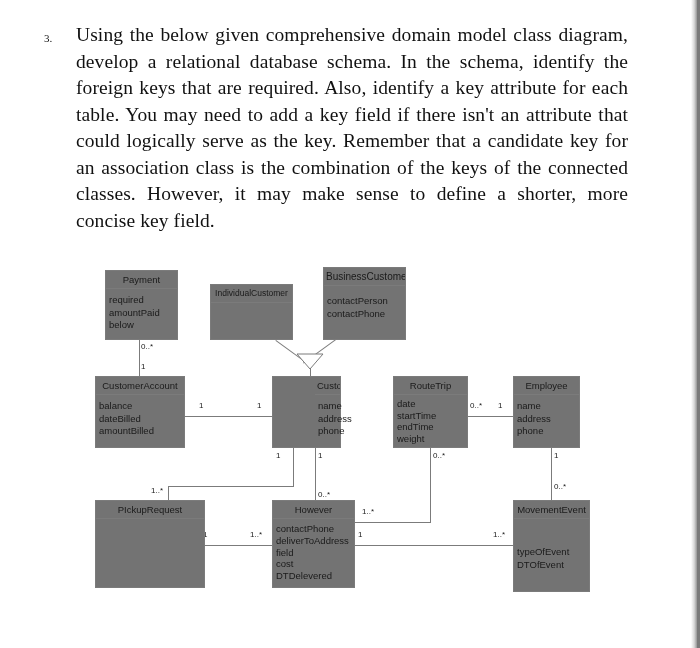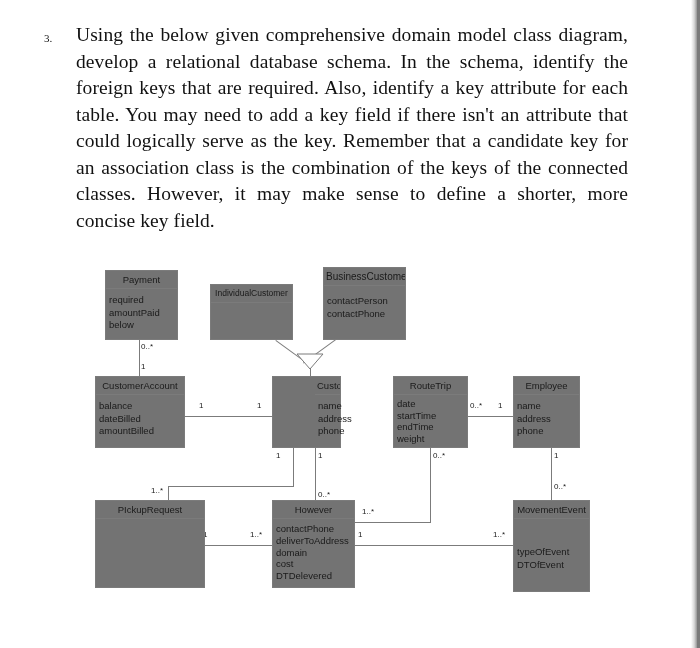--- a/index.html
+++ b/index.html
@@ -197,21 +197,21 @@
 
   <div class="uml-class" style="left:95px;top:242px;width:110px;height:88px;">
     <div class="cls-name">PIckupRequest</div>
   </div>
 
   <div class="uml-class" style="left:272px;top:242px;width:83px;height:88px;">
     <div class="cls-name">However</div>
     <div class="cls-attrs" style="padding-top:4px;line-height:11.8px;">
       <div>contactPhone</div>
       <div>deliverToAddress</div>
-      <div>domain</div>
+      <div>field</div>
       <div>cost</div>
       <div>DTDelevered</div>
     </div>
   </div>
 
   <div class="uml-class" style="left:513px;top:242px;width:77px;height:92px;">
     <div class="cls-name">MovementEvent</div>
     <div class="cls-attrs" style="padding-top:27px;">
       <div>typeOfEvent</div>
       <div>DTOfEvent</div>

